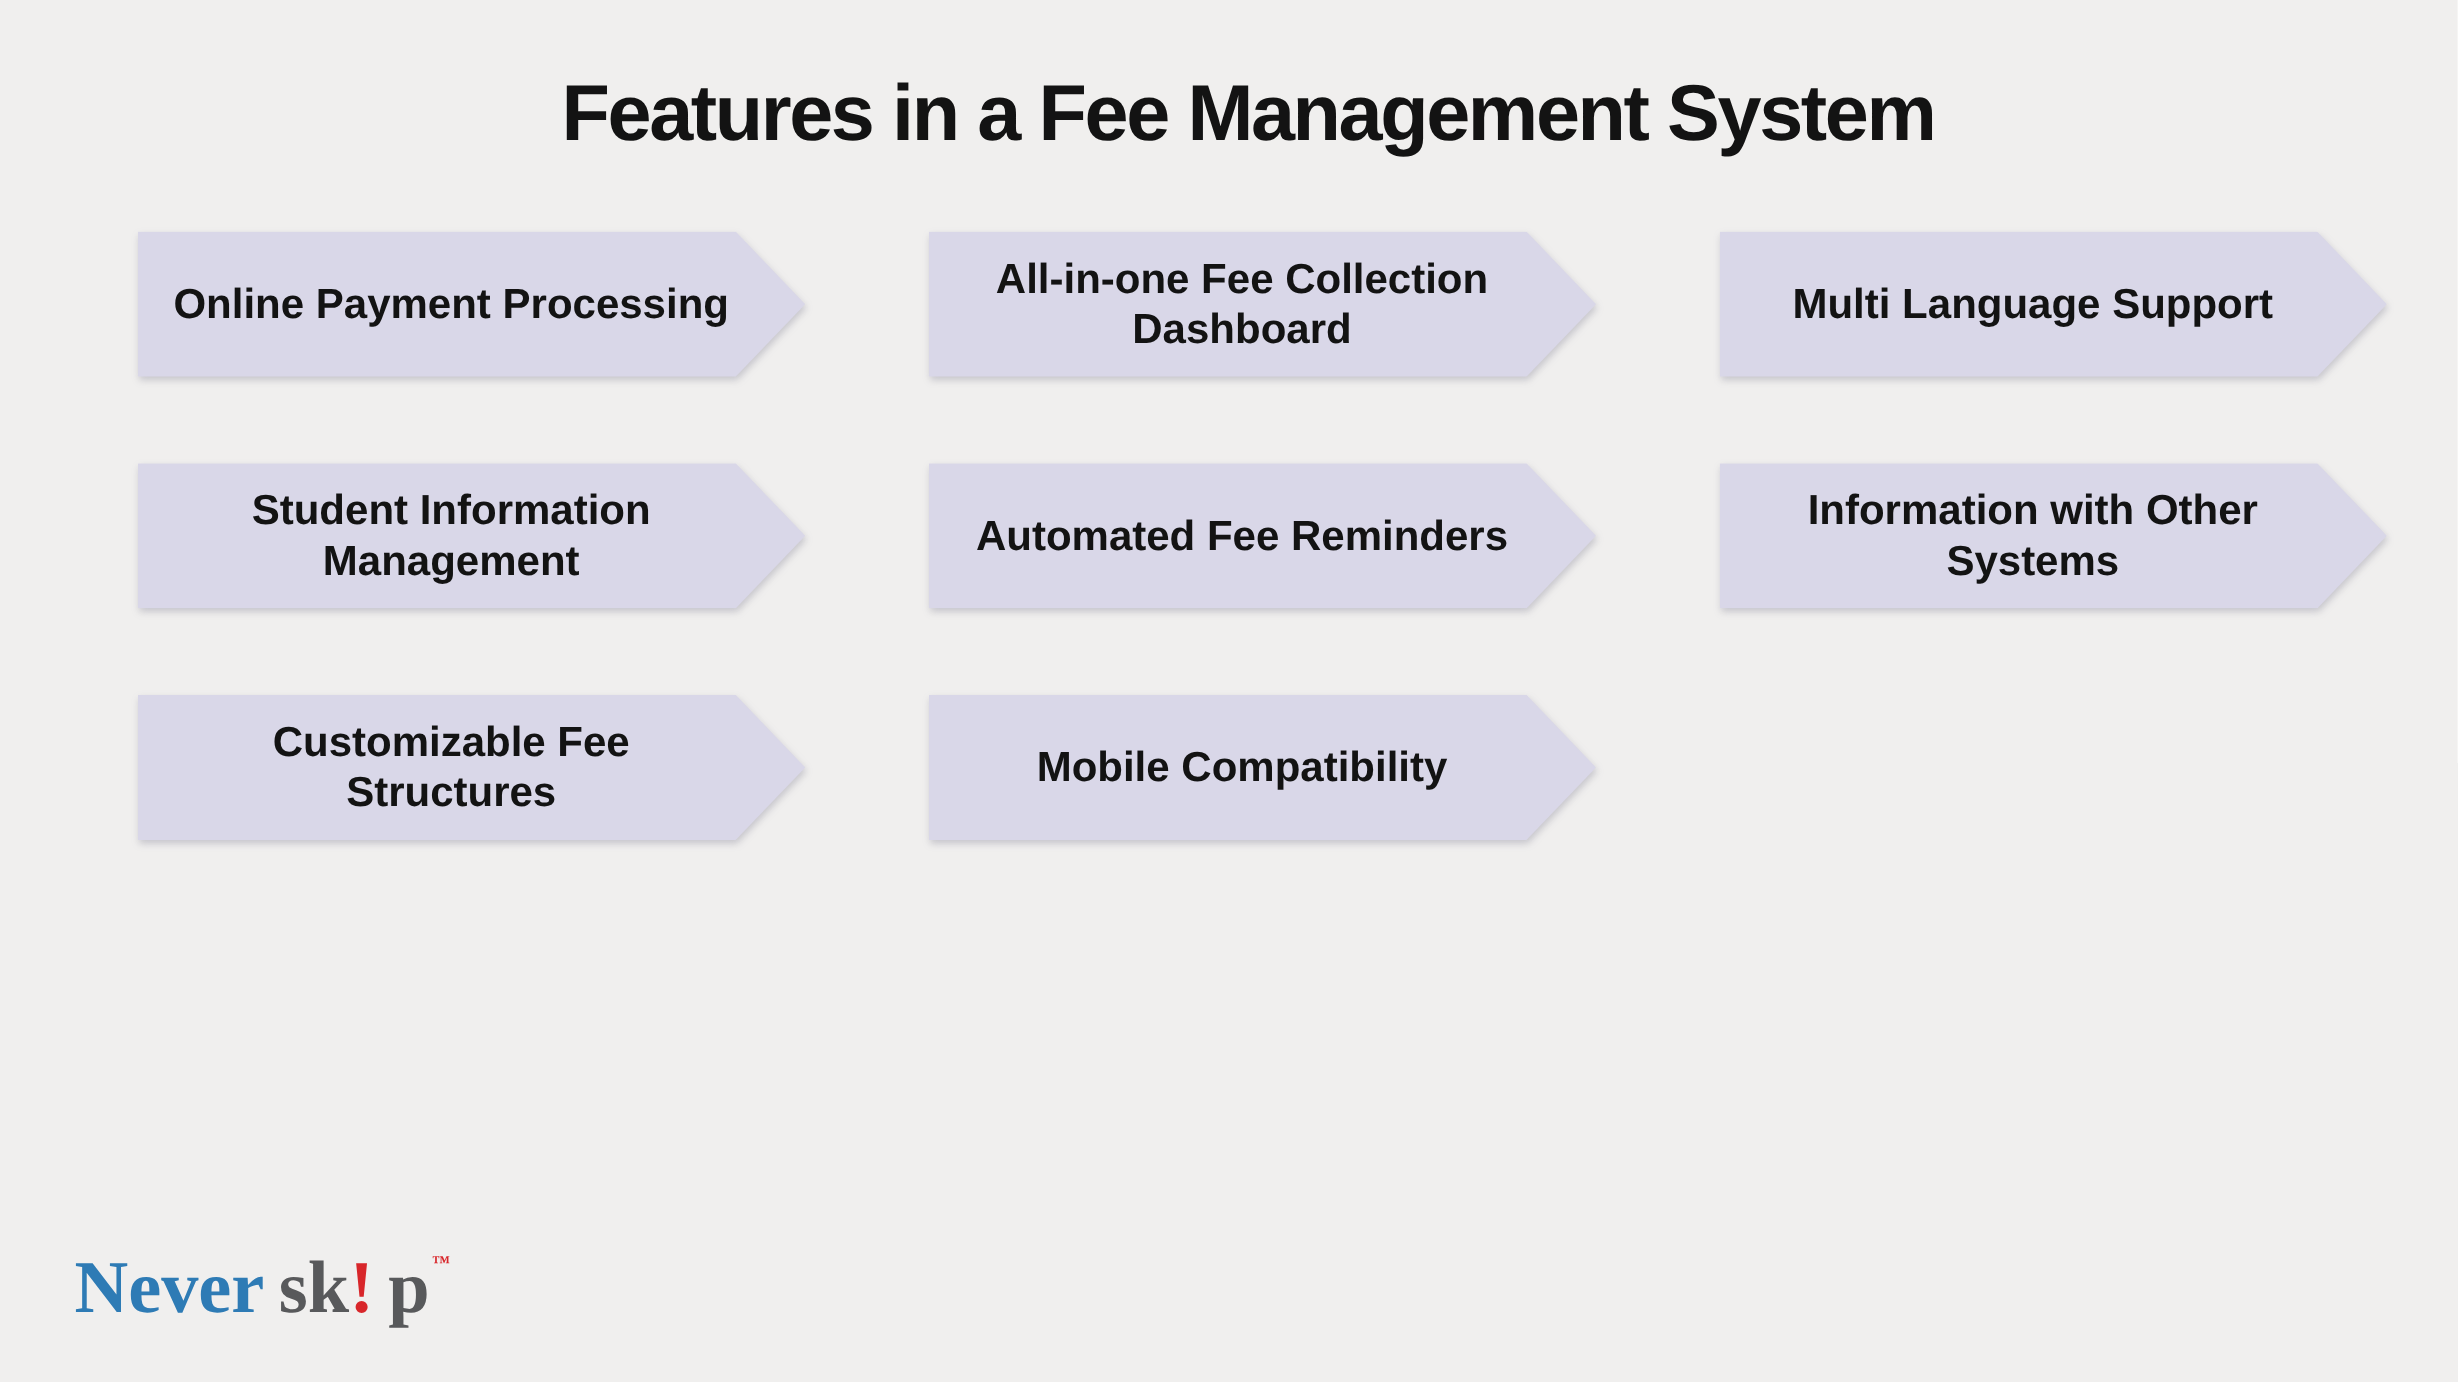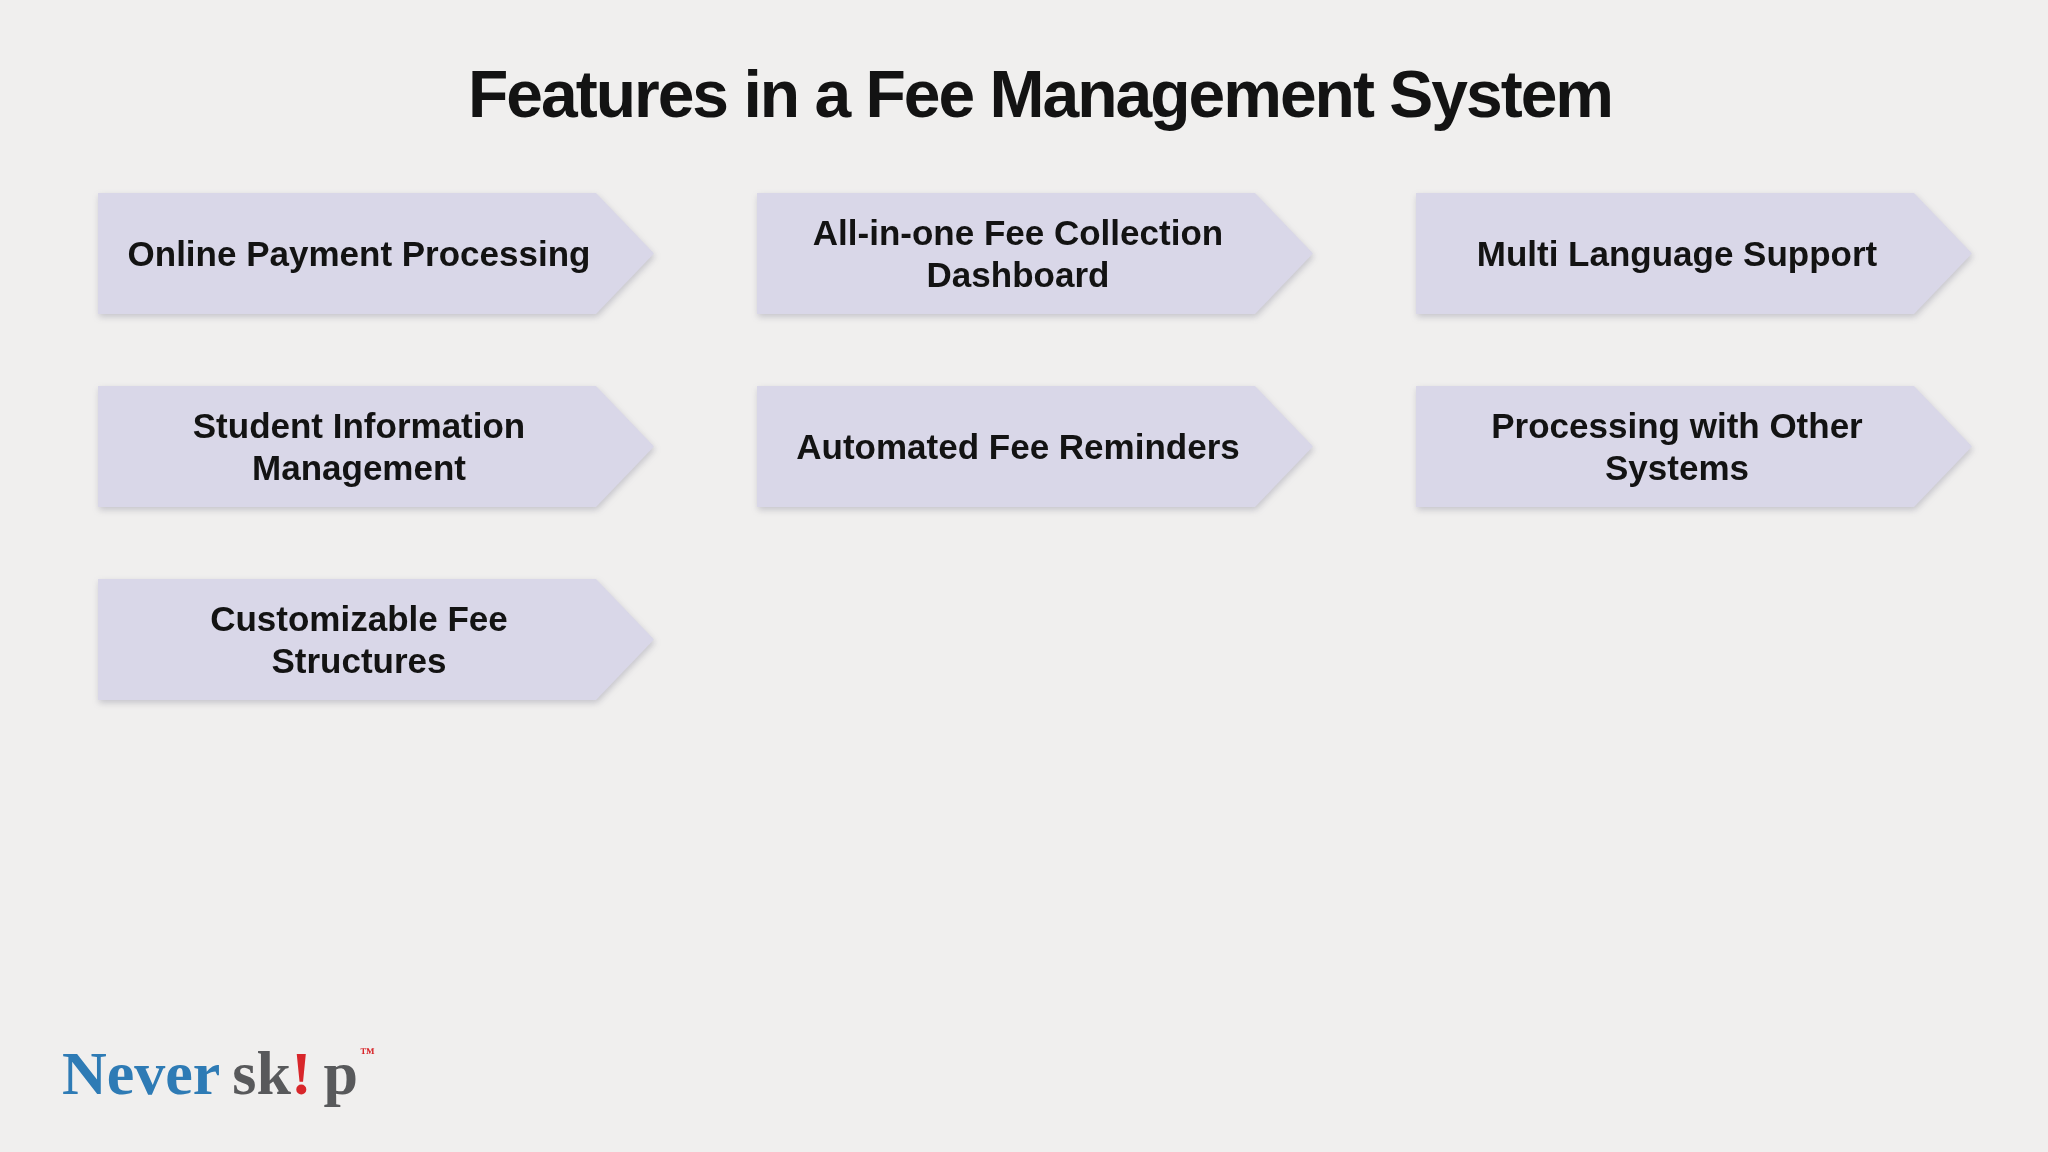--- a/index.html
+++ b/index.html
@@ -18,21 +18,21 @@
     width: 100%;
     margin: 16px;
     text-align: center;
     font-size: 66px;
     font-weight: bold;
     letter-spacing: -2px;
     color: var(--text, #131313);
   }
   .grid {
     position: absolute;
-    left: 98px;
+    left: 115px;
     top: 193px;
     display: grid;
     grid-template-columns: 556px 556px 556px;
     column-gap: 103px;
     row-gap: 72px;
     grid-auto-rows: 121px;
   }
   .arrow-wrap {
     filter: drop-shadow(1px 3px 3px rgba(90, 90, 115, 0.28));
   }
@@ -114,33 +114,38 @@
     </div>
 
     <div class="arrow-wrap">
       <div class="arrow">
         <span class="arrow-label">Automated Fee Reminders</span>
       </div>
     </div>
 
     <div class="arrow-wrap">
       <div class="arrow">
-        <span class="arrow-label">Processing with Other
+        <span class="arrow-label">Information with Other
 Systems</span>
       </div>
     </div>
 
 
     <div class="arrow-wrap">
       <div class="arrow">
         <span class="arrow-label">Customizable Fee
 Structures</span>
       </div>
     </div>
 
+    <div class="arrow-wrap">
+      <div class="arrow">
+        <span class="arrow-label">Mobile Compatibility</span>
+      </div>
+    </div>
 
   </div>
 
   <div class="logo">
     <span class="blue">Never</span><span class="gray">sk</span><span class="red">!</span><span class="gray">p</span><span class="tm">™</span>
   </div>
 
 </div>
 
 </body></html>

